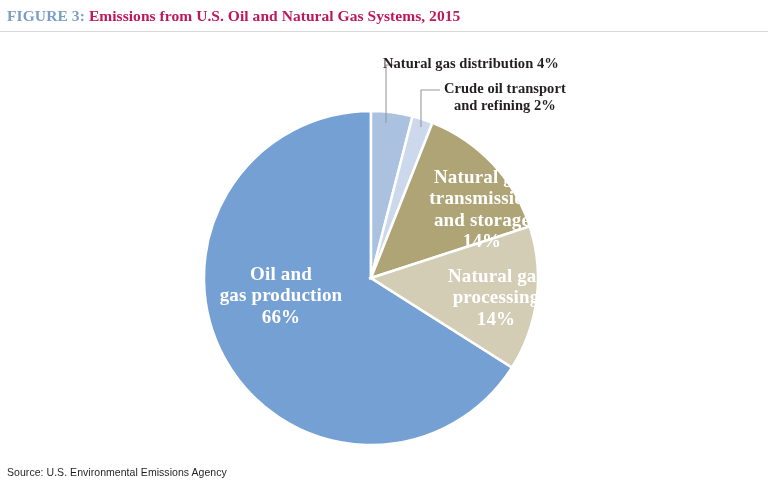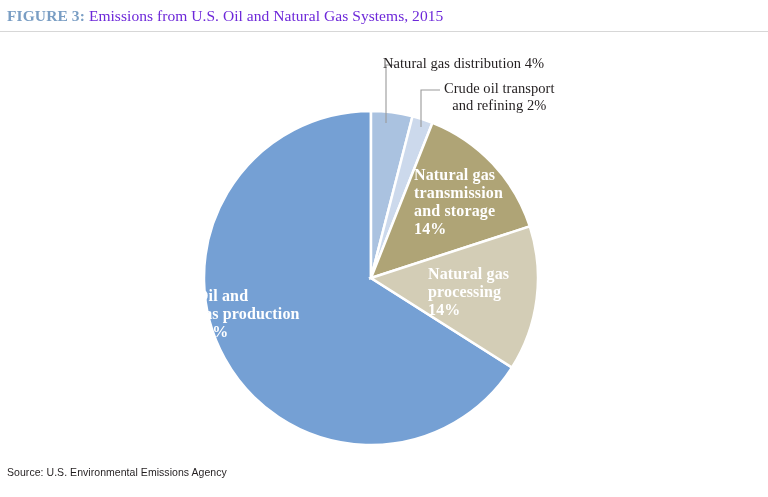--- a/index.html
+++ b/index.html
@@ -30,22 +30,22 @@
   }
   #figure-label {
     font-size: 15.5px;
     font-weight: bold;
     color: #7a9ec4;
     letter-spacing: 0.1px;
     white-space: pre;
   }
   #figure-title {
     font-size: 15.5px;
-    font-weight: normal;
-    color: #6d28d9;
+    font-weight: bold;
+    color: #be185d;
     letter-spacing: 0.05px;
     white-space: pre;
     text-align: center;
   }
   #title-rule {
     position: absolute;
     left: 0;
     top: 31px;
     width: 768px;
     height: 1px;
@@ -63,51 +63,50 @@
   #pie-svg {
     position: absolute;
     left: 0;
     top: 0;
   }
 
   
   .slice-label {
     position: absolute;
     color: #ffffff;
-    font-size: 16px;
+    font-size: 19px;
     font-weight: bold;
     line-height: 1.12;
-    text-align: left;
+    text-align: center;
     white-space: pre-line;
     letter-spacing: 0.15px;
     pointer-events: none;
   }
   #label-oil-gas-production {
     left: 196px;
     top: 230px;
     width: 170px;
-    margin-top: 24px;
   }
   #label-ngas-transmission {
     left: 414px;
     top: 133px;
     width: 136px;
   }
   #label-ngas-processing {
     left: 428px;
     top: 232px;
     width: 136px;
   }
 
   
   .callout-label {
     position: absolute;
     color: #231f20;
     font-size: 14.5px;
-    font-weight: normal;
+    font-weight: bold;
     line-height: 1.18;
     white-space: pre-line;
     letter-spacing: 0.05px;
   }
   #callout-ngas-distribution {
     left: 383px;
     top: 22px;
   }
   #callout-crude-oil {
     left: 444px;

